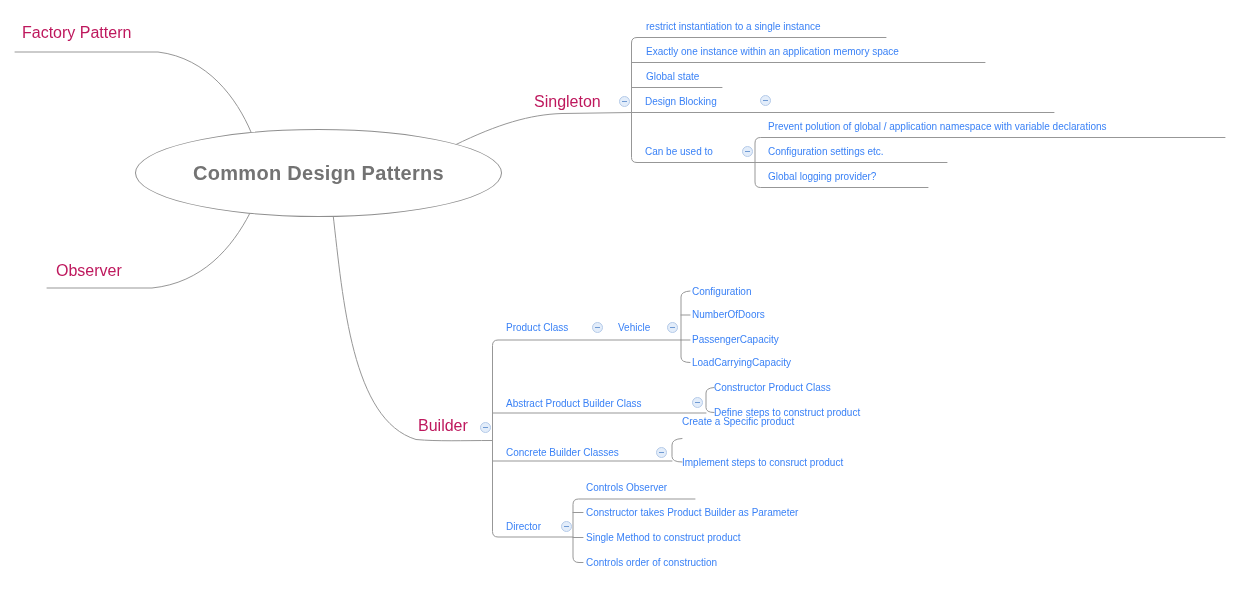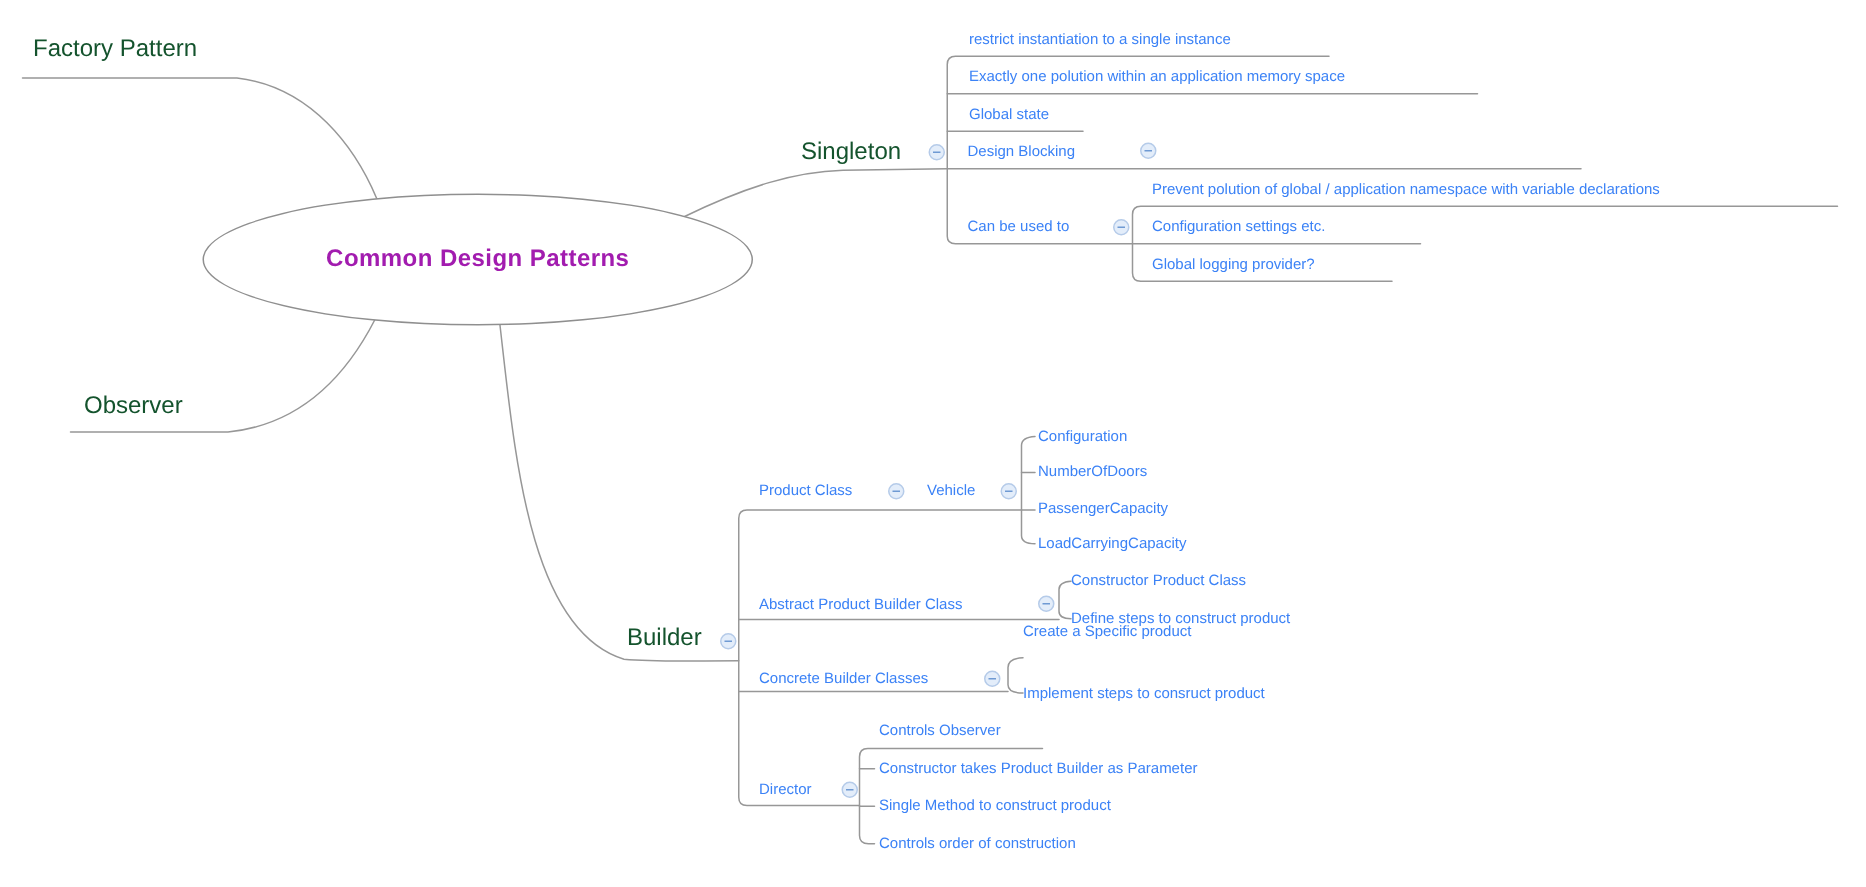--- a/index.html
+++ b/index.html
@@ -2,27 +2,27 @@
 <html><head>
 <meta charset="utf-8">
 <style>
   html,body{margin:0;padding:0;background:#fff;}
   #canvas{
     position:relative;width:1244px;height:591px;background:#fff;overflow:hidden;
     font-family:"Liberation Sans","DejaVu Sans",sans-serif;
   }
   svg.wires{position:absolute;left:0;top:0;}
   .topic{position:absolute;white-space:nowrap;color:#3b82f6;font-size:10px;line-height:13px;cursor:default;}
-  .topic.main{font-size:16px;line-height:16px;color:#14532d;}
+  .topic.main{font-size:16px;line-height:16px;color:#be185d;}
   .root{
     position:absolute;left:135px;top:129px;width:365px;height:86px;
     border:1px solid #8f8f8f;border-radius:50%;background:#fff;
     display:flex;align-items:center;justify-content:center;
   }
-  .root span{font-weight:bold;font-size:16px;letter-spacing:.3px;color:#a21caf;white-space:nowrap;}
+  .root span{font-weight:bold;font-size:20px;letter-spacing:.3px;color:#737373;white-space:nowrap;}
   .collapse{
     position:absolute;width:11px;height:11px;box-sizing:border-box;border-radius:50%;
     background:#e3edfa;border:1px solid #b5cbe9;
     display:flex;align-items:center;justify-content:center;cursor:pointer;
   }
   .collapse i{display:block;width:5px;height:1px;background:#6f9ad3;}
 </style>
 </head>
 <body>
 
@@ -67,21 +67,21 @@
   <div class="root">
     <span>Common Design Patterns</span>
   </div>
 
   <div class="topic main" style="left:22px;top:25px">Factory Pattern</div>
   <div class="topic main" style="left:56px;top:263px">Observer</div>
   <div class="topic main" style="left:534px;top:94px">Singleton</div>
   <div class="topic main" style="left:418px;top:418px">Builder</div>
 
   <div class="topic" style="left:646px;top:20px">restrict instantiation to a single instance</div>
-  <div class="topic" style="left:646px;top:45px">Exactly one polution within an application memory space</div>
+  <div class="topic" style="left:646px;top:45px">Exactly one instance within an application memory space</div>
   <div class="topic" style="left:646px;top:70px">Global state</div>
   <div class="topic" style="left:645px;top:95px">Design Blocking</div>
   <div class="topic" style="left:645px;top:145px">Can be used to</div>
   <div class="topic" style="left:768px;top:120px">Prevent polution of global / application namespace with variable declarations</div>
   <div class="topic" style="left:768px;top:145px">Configuration settings etc.</div>
   <div class="topic" style="left:768px;top:170px">Global logging provider?</div>
 
   <div class="topic" style="left:506px;top:321px">Product Class</div>
   <div class="topic" style="left:618px;top:321px">Vehicle</div>
   <div class="topic" style="left:692px;top:285px">Configuration</div>

